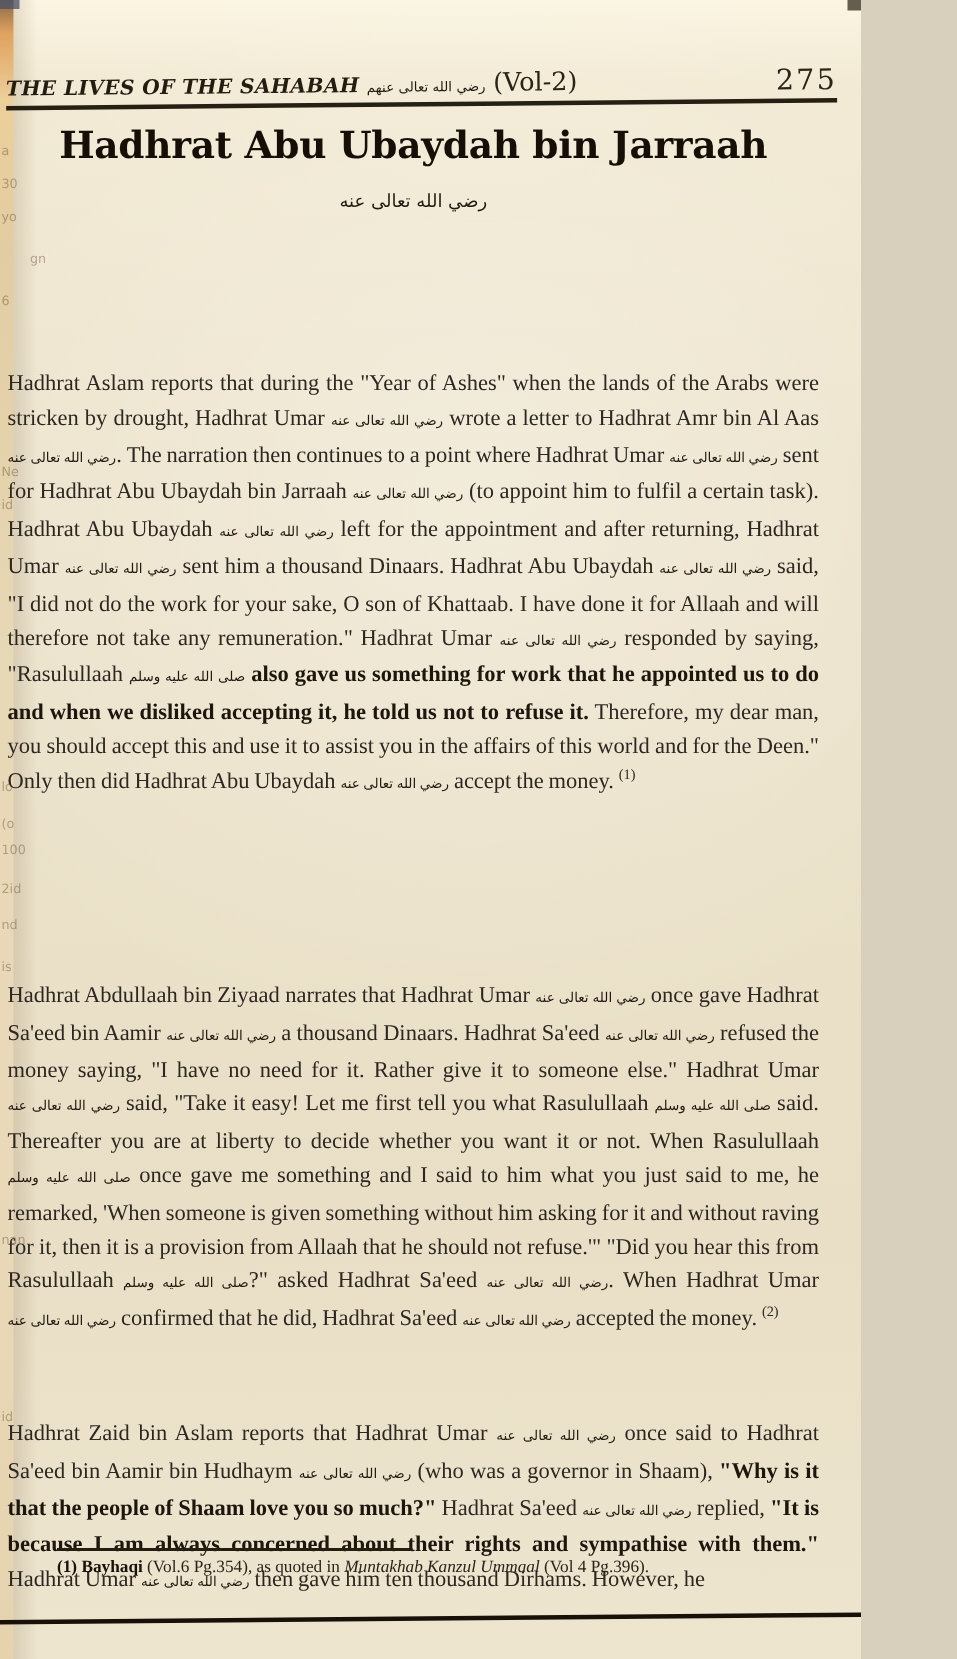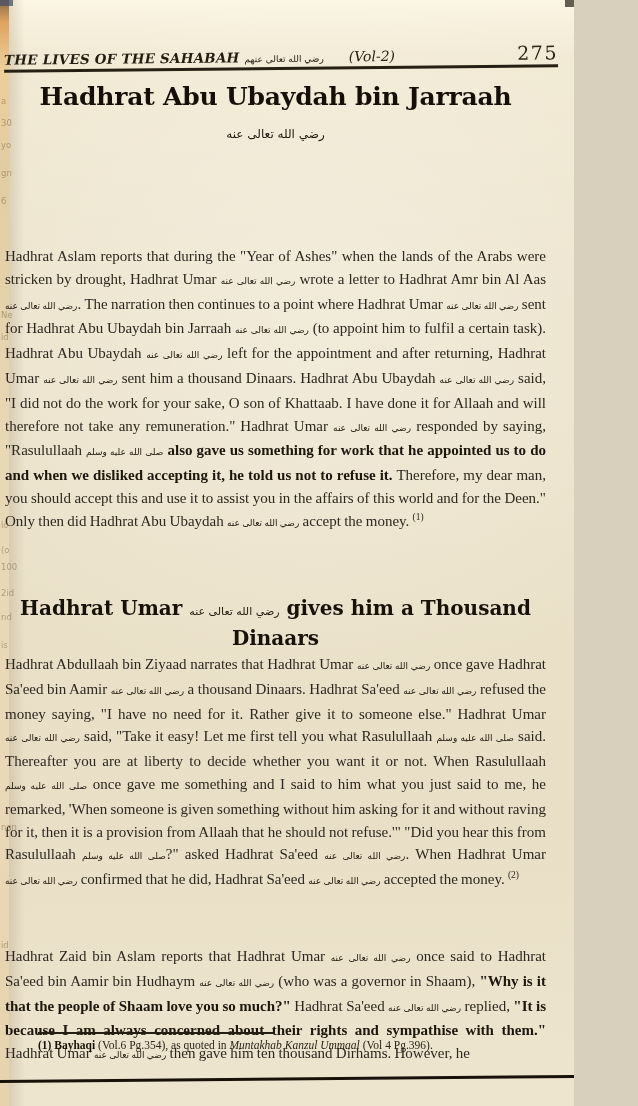--- a/index.html
+++ b/index.html
@@ -16,21 +16,21 @@
     background:linear-gradient(90deg,rgba(110,85,50,0.16),rgba(110,85,50,0));}
   .corner{position:absolute;}
   .corner.tl{left:0;top:0;width:13px;height:6px;background:#47506a;opacity:.75;}
   .corner.tr{right:0;top:0;width:9px;height:7px;background:#3e382a;opacity:.8;}
 
   .header{position:absolute;left:4px;right:16px;top:46px;display:flex;
     justify-content:space-between;align-items:flex-end;border-bottom:3px solid #251f14;
     padding-bottom:2px;transform:rotate(-0.55deg);}
   .ht{display:flex;align-items:baseline;gap:5px;}
   .htitle{font-style:italic;font-weight:bold;font-size:13.5px;letter-spacing:.2px;color:#231c11;}
-  .hvol{font-style:italic;font-size:14px;color:#2a2316;margin-left:20px;}
+  .hvol{font-size:17px;color:#2a2316;}
   .pagenum{font-size:19px;letter-spacing:1.5px;color:#2c2417;line-height:1;}
 
   .blk{position:absolute;left:5px;right:28px;margin:0;}
   h1.blk{font-weight:bold;font-size:25px;line-height:33px;text-align:center;color:#150f08;letter-spacing:-0.2px;}
   h2.blk,h3.blk{font-weight:bold;font-size:20px;line-height:26px;text-align:center;color:#171108;}
   .b1{top:80px;}
   .b2{top:161px;}
   .b3{top:221px;}
   .b4{top:524px;}
   .b5{top:595px;}
@@ -70,34 +70,33 @@
     <span class="ht">
       <span class="htitle">THE LIVES OF THE SAHABAH</span>
       <span class="hon">رضي الله تعالى عنهم</span>
       <span class="hvol">(Vol-2)</span>
     </span>
     <span class="pagenum">275</span>
   </div>
 
   <h1 class="blk b1"><span>Hadhrat Abu Ubaydah bin Jarraah </span><span class="hon">رضي الله تعالى عنه</span><br></h1>
   <p class="blk b3"><span>Hadhrat Aslam reports that during the "Year of Ashes" when the lands of the Arabs were stricken by drought, Hadhrat Umar </span><span class="hon">رضي الله تعالى عنه</span><span> wrote a letter to Hadhrat Amr bin Al Aas </span><span class="hon">رضي الله تعالى عنه</span><span>. The narration then continues to a point where Hadhrat Umar </span><span class="hon">رضي الله تعالى عنه</span><span> sent for Hadhrat Abu Ubaydah bin Jarraah </span><span class="hon">رضي الله تعالى عنه</span><span> (to appoint him to fulfil a certain task). Hadhrat Abu Ubaydah </span><span class="hon">رضي الله تعالى عنه</span><span> left for the appointment and after returning, Hadhrat Umar </span><span class="hon">رضي الله تعالى عنه</span><span> sent him a thousand Dinaars. Hadhrat Abu Ubaydah </span><span class="hon">رضي الله تعالى عنه</span><span> said, "I did not do the work for your sake, O son of Khattaab. I have done it for Allaah and will therefore not take any remuneration." Hadhrat Umar </span><span class="hon">رضي الله تعالى عنه</span><span> responded by saying, "Rasulullaah </span><span class="hon">صلى الله عليه وسلم</span><b> also gave us something for work that he appointed us to do and when we disliked accepting it, he told us not to refuse it.</b><span> Therefore, my dear man, you should accept this and use it to assist you in the affairs of this world and for the Deen." Only then did Hadhrat Abu Ubaydah </span><span class="hon">رضي الله تعالى عنه</span><span> accept the money. </span><sup class="fnref">(1)</sup></p>
-  <h3 class="blk b5"><span>Hadhrat Umar </span><span class="hon">رضي الله تعالى عنه</span><span> gives him a Thousand Dinaars</span></h3>
   <p class="blk b6"><span>Hadhrat Abdullaah bin Ziyaad narrates that Hadhrat Umar </span><span class="hon">رضي الله تعالى عنه</span><span> once gave Hadhrat Sa'eed bin Aamir </span><span class="hon">رضي الله تعالى عنه</span><span> a thousand Dinaars. Hadhrat Sa'eed </span><span class="hon">رضي الله تعالى عنه</span><span> refused the money saying, "I have no need for it. Rather give it to someone else." Hadhrat Umar </span><span class="hon">رضي الله تعالى عنه</span><span> said, "Take it easy! Let me first tell you what Rasulullaah </span><span class="hon">صلى الله عليه وسلم</span><span> said. Thereafter you are at liberty to decide whether you want it or not. When Rasulullaah </span><span class="hon">صلى الله عليه وسلم</span><span> once gave me something and I said to him what you just said to me, he remarked, 'When someone is given something without him asking for it and without raving for it, then it is a provision from Allaah that he should not refuse.'" "Did you hear this from Rasulullaah </span><span class="hon">صلى الله عليه وسلم</span><span>?" asked Hadhrat Sa'eed </span><span class="hon">رضي الله تعالى عنه</span><span>. When Hadhrat Umar </span><span class="hon">رضي الله تعالى عنه</span><span> confirmed that he did, Hadhrat Sa'eed </span><span class="hon">رضي الله تعالى عنه</span><span> accepted the money. </span><sup class="fnref">(2)</sup></p>
   <p class="blk b8"><span>Hadhrat Zaid bin Aslam reports that Hadhrat Umar </span><span class="hon">رضي الله تعالى عنه</span><span> once said to Hadhrat Sa'eed bin Aamir bin Hudhaym </span><span class="hon">رضي الله تعالى عنه</span><span> (who was a governor in Shaam), </span><b>"Why is it that the people of Shaam love you so much?"</b><span> Hadhrat Sa'eed </span><span class="hon">رضي الله تعالى عنه</span><span> replied, </span><b>"It is because I am always concerned about their rights and sympathise with them."</b><span> Hadhrat Umar </span><span class="hon">رضي الله تعالى عنه</span><span> then gave him ten thousand Dirhams. However, he</span></p>
 
   <div class="footnotes">
     <div class="fn-rule"></div>
     <div class="fn"><b>(1) Bayhaqi</b><span> (Vol.6 Pg.354), as quoted in </span><i>Muntakhab Kanzul Ummaal</i><span> (Vol 4 Pg.396).</span></div>
   </div>
 
   <div class="bottom-rule"></div>
 <span class="ghost" style="top: 96px;">a</span>
     <span class="ghost" style="top: 118px;">30</span>
     <span class="ghost" style="top: 140px;">yo</span>
-    <span class="ghost" style="top: 168px;">gn</span>
+    <span class="ghost" style="top: 168px; padding-left: 19px;">gn</span>
     <span class="ghost" style="top: 196px;">6</span>
     <span class="ghost" style="top: 310px;">Ne</span>
     <span class="ghost" style="top: 332px;">id</span>
     <span class="ghost" style="top: 520px;">lo</span>
     <span class="ghost" style="top: 545px;">(o</span>
     <span class="ghost" style="top: 562px;">100</span>
     <span class="ghost" style="top: 588px;">2id</span>
     <span class="ghost" style="top: 612px;">nd</span>
     <span class="ghost" style="top: 640px;">is</span>
     <span class="ghost" style="top: 822px;">nant</span>

